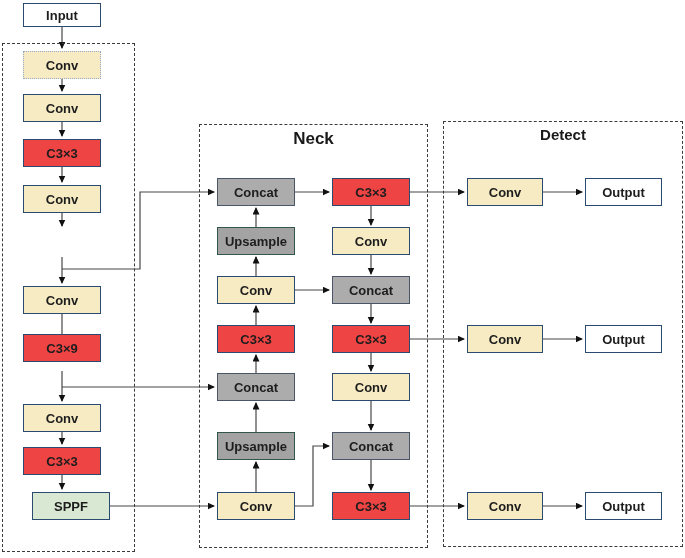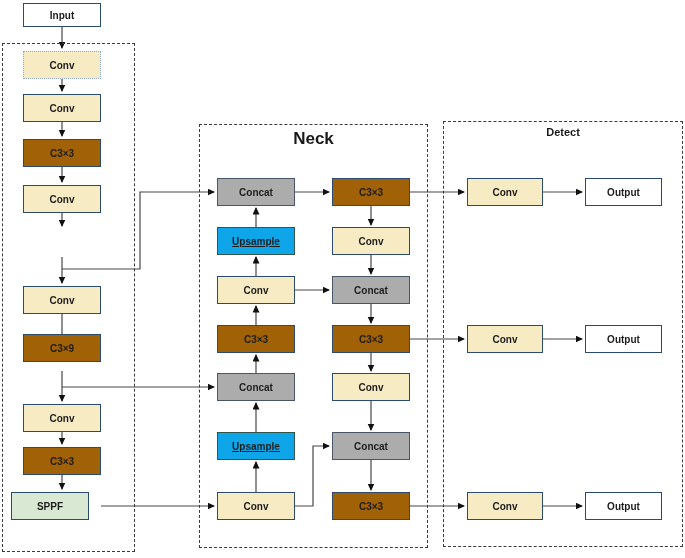--- a/index.html
+++ b/index.html
@@ -9,35 +9,35 @@
   }
   .wires { position:absolute; left:0; top:0; width:685px; height:558px; }
   .section {
     position:absolute; border:1.6px dashed #3a3a3a; box-sizing:border-box;
     background:transparent;
   }
   .section-title {
     position:absolute; font-weight:bold; color:#1a1a1a; text-align:center;
   }
   .title-neck   { left:199px; top:129px; width:229px; font-size:17px; }
-  .title-detect { left:443px; top:126px; width:240px; font-size:11px; }
+  .title-detect { left:443px; top:126px; width:240px; font-size:15px; }
   .title-backbone { left:20px; top:522px; width:120px; font-size:18px; text-align:left; }
   .node {
     position:absolute; width:78px; height:28px; box-sizing:border-box;
     display:flex; align-items:center; justify-content:center;
-    font-size:10px; font-weight:bold; color:#1d1d1d;
+    font-size:13px; font-weight:bold; color:#1d1d1d;
     border:1.6px solid #2b4a70; background:#fff;
   }
   .io      { background:#ffffff; border-color:#2b4a70; }
   .io.input{ left:23px; top:3px; width:78px; height:24px; }
   .conv    { background:#f7ebc3; }
   .conv-dotted { background:#f7ebc3; border:1.5px dotted #93a9c4; }
-  .c3      { background:#a16207; }
+  .c3      { background:#ef4444; }
   .concat  { background:#acacac; border-color:#4a5568; }
-  .upsample{ background:#0ea5e9; border-color:#32564a;text-decoration:underline; }
+  .upsample{ background:#a3a3a3; border-color:#32564a; }
   .sppf    { background:#d9e8d2; }
 </style>
 </head>
 <body>
 
 <div class="canvas">
 
   <svg class="wires" viewBox="0 0 685 558" xmlns="http://www.w3.org/2000/svg">
     <defs>
       <marker id="ah" markerWidth="9" markerHeight="8" refX="6.5" refY="3.5" orient="auto" markerUnits="userSpaceOnUse">
@@ -99,21 +99,21 @@
   <div class="node io input">Input</div>
 
   <div class="node conv-dotted" style="left:23px; top:51px;">Conv</div>
   <div class="node conv" style="left:23px; top:94px;">Conv</div>
   <div class="node c3" style="left:23px; top:139px;">C3×3</div>
   <div class="node conv" style="left:23px; top:185px;">Conv</div>
   <div class="node conv" style="left:23px; top:286px;">Conv</div>
   <div class="node c3" style="left:23px; top:334px;">C3×9</div>
   <div class="node conv" style="left:23px; top:404px;">Conv</div>
   <div class="node c3" style="left:23px; top:447px;">C3×3</div>
-  <div class="node sppf" style="left:11px; top:492px;">SPPF</div>
+  <div class="node sppf" style="left:32px; top:492px;">SPPF</div>
 
   <div class="node concat" style="left:217px; top:178px;">Concat</div>
   <div class="node upsample" style="left:217px; top:227px;">Upsample</div>
   <div class="node conv" style="left:217px; top:276px;">Conv</div>
   <div class="node c3" style="left:217px; top:325px;">C3×3</div>
   <div class="node concat" style="left:217px; top:373px;">Concat</div>
   <div class="node upsample" style="left:217px; top:432px;">Upsample</div>
   <div class="node conv" style="left:217px; top:492px;">Conv</div>
 
   <div class="node c3" style="left:332px; top:178px;">C3×3</div>

